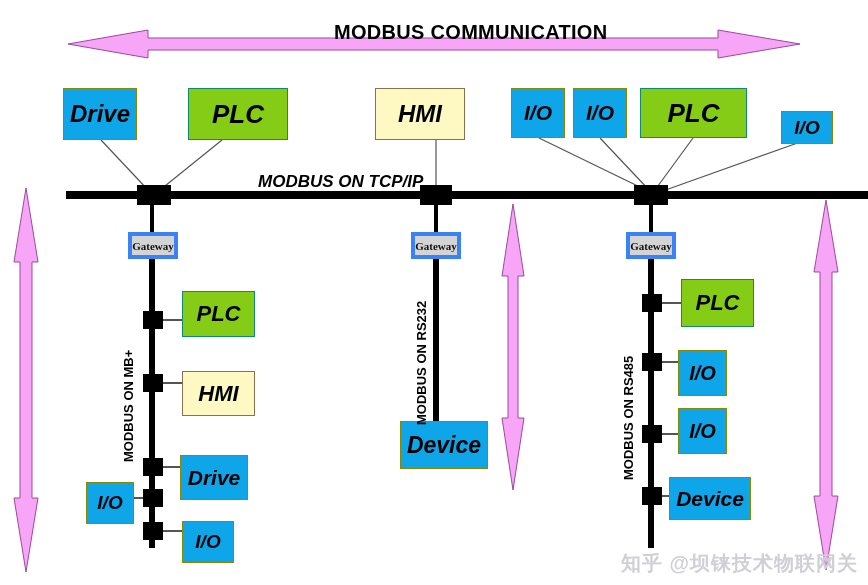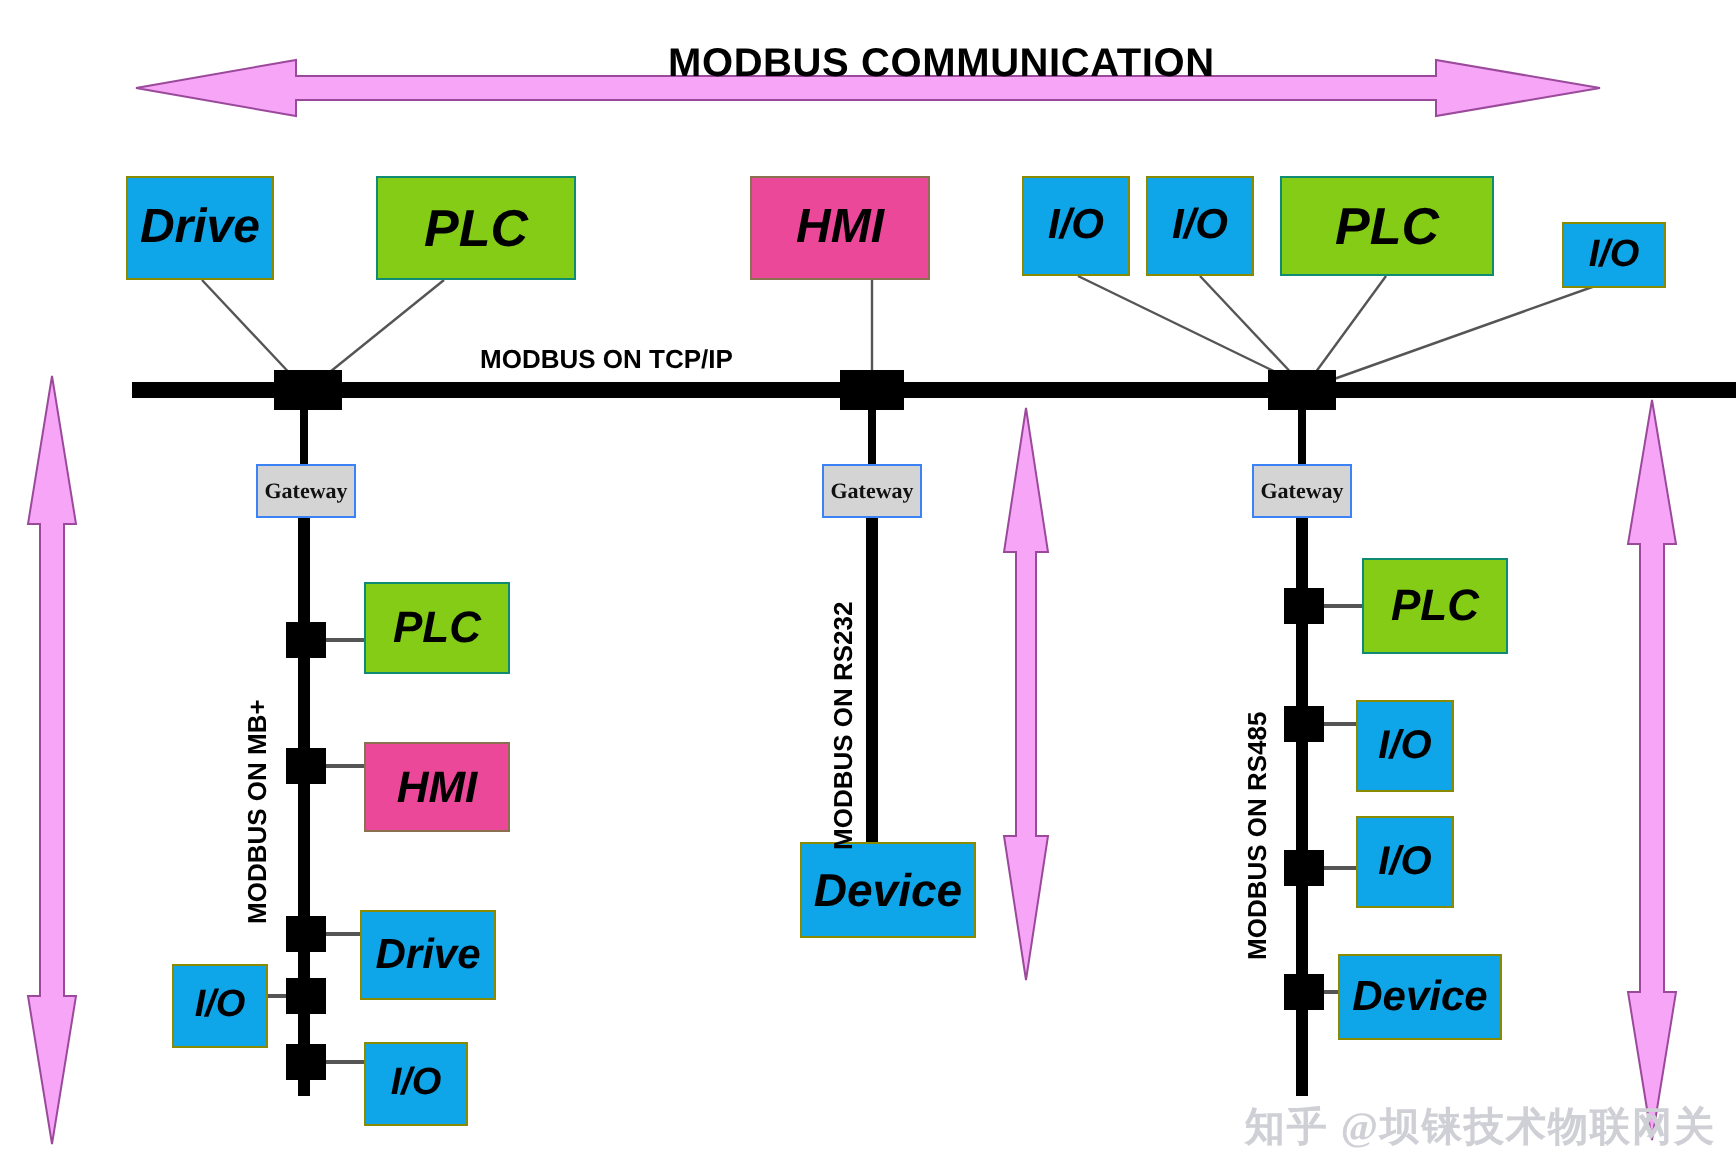--- a/index.html
+++ b/index.html
@@ -11,27 +11,27 @@
     position:absolute;
     display:flex;align-items:center;justify-content:center;
     font-style:italic;font-weight:bold;
     color:#000000;
     box-sizing:border-box;
     letter-spacing:0px;
     z-index:6;
   }
   .yellow{background:#0ea5e9;border:1.5px solid #8a8a00;}
   .teal  {background:#84cc16;border:1.5px solid #0f8a73;}
-  .peach {background:#ec4899;border:1.5px solid #8a7050;}
+  .peach {background:#fef9c3;border:1.5px solid #8a7050;}
 
   
   .gateway{
     position:absolute;
     background:#d4d4d4;
-    border:1px solid #3b82f6;
+    border:4px solid #3b82f6;
     display:flex;align-items:center;justify-content:center;
     font-family:"Liberation Serif", serif;
     font-weight:bold;
     font-size:11px;
     color:#111;
     font-style:normal;
     box-sizing:border-box;
     z-index:7;
   }
 
@@ -54,21 +54,21 @@
         transform-origin:0 0;transform:rotate(-90deg);z-index:8;}
 
   
   #arrows{position:absolute;left:0;top:0;width:868px;height:585px;z-index:1;}
 
   
   .watermark{
     position:absolute;right:10px;bottom:8px;
     color:#cfcfd6;font-size:20px;font-weight:bold;
     letter-spacing:1px;z-index:9;white-space:nowrap;
-    font-family:Liberation Serif, serif;
+    font-family:Liberation Sans, sans-serif;
   }
 </style>
 </head>
 <body>
 
 <div id="stage">
 
   <svg id="arrows" viewBox="0 0 868 585">
 
     <polygon points="68,44 148,30 148,38 718,38 718,30 800,44 718,58 718,50 148,50 148,58" fill="#f7a5f7" stroke="#9b4a9b" stroke-width="1"></polygon>
@@ -124,21 +124,21 @@
   <div class="devbox teal" style="left:640px;top:88px;width:107px;height:50px;font-size:26px;">
     <span>PLC</span>
   </div>
 
   <div class="devbox yellow" style="left:781px;top:111px;width:52px;height:33px;font-size:19px;">
     <span>I/O</span>
   </div>
 
   <div class="bus-h" style="left:66px;top:191px;width:802px;height:8px;"></div>
 
-  <div class="lbl" style="left:240px;top:172px;font-size:13px;">MODBUS ON TCP/IP</div>
+  <div class="lbl" style="left:258px;top:172px;font-size:17px;font-style:italic;">MODBUS ON TCP/IP</div>
 
   <div class="node" style="left:137px;top:185px;width:34px;height:20px;"></div>
   <div class="node" style="left:420px;top:185px;width:32px;height:20px;"></div>
   <div class="node" style="left:634px;top:185px;width:34px;height:20px;"></div>
 
   <div class="bus-v" style="left:150px;top:203px;width:4px;height:30px;"></div>
 
   <div class="gateway" style="left:128px;top:232px;width:50px;height:27px;">
     <span>Gateway</span>
   </div>

